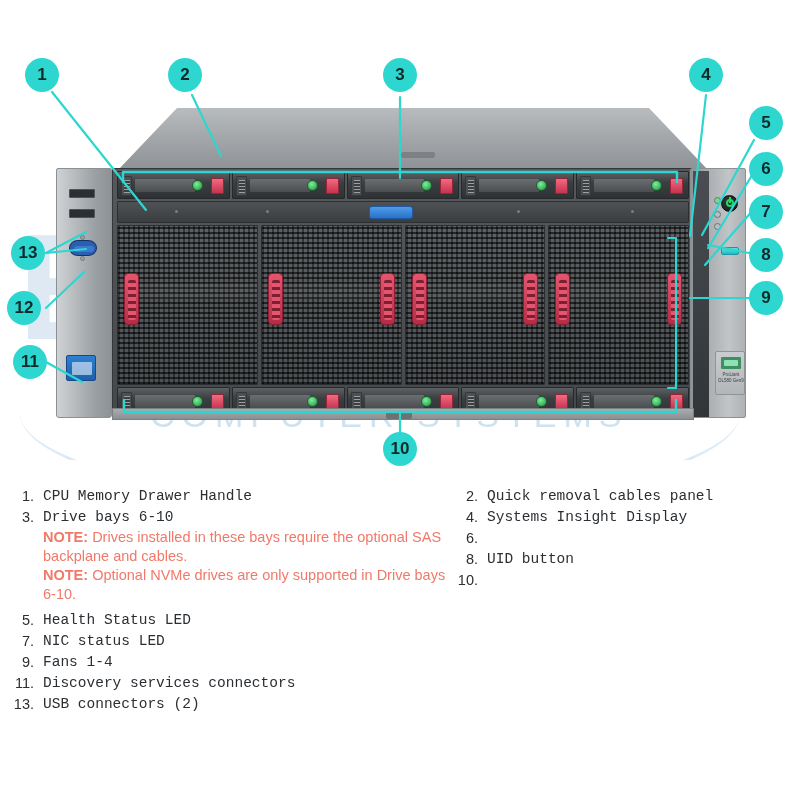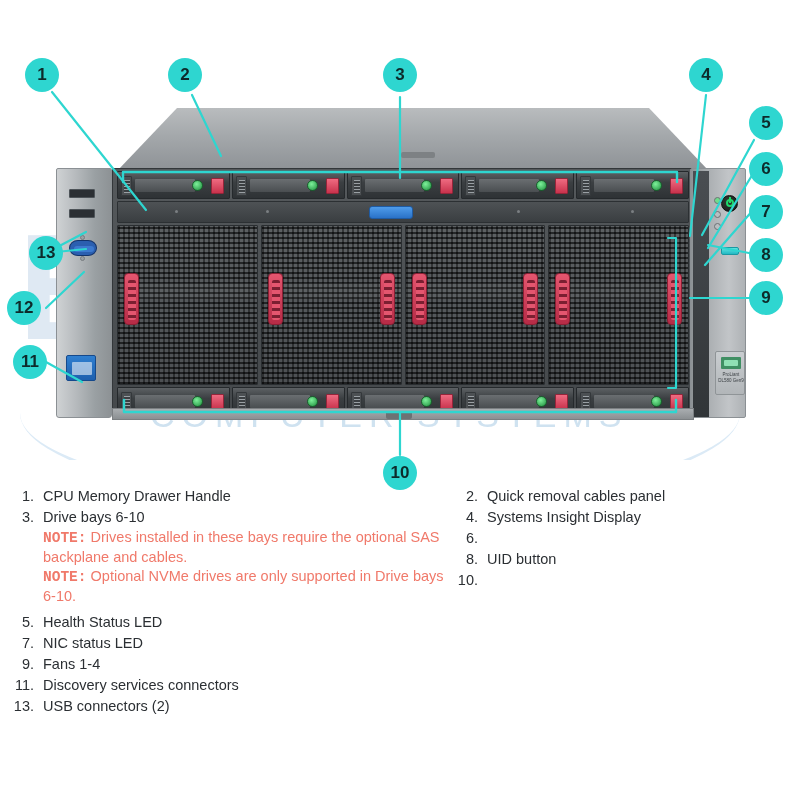--- a/index.html
+++ b/index.html
@@ -187,23 +187,23 @@
     user-select:none;
   }
 
   
   .legend{position:absolute;left:0;top:486px;width:800px;height:232px;}
   .legend-col{position:absolute;top:0;}
   .legend-col.left{left:8px;width:438px;}
   .legend-col.right{left:452px;width:344px;}
   .lrow{display:flex;align-items:flex-start;font-size:14.5px;line-height:20px;color:#2b2f33;margin-bottom:1px;}
   .lnum{width:26px;flex:none;text-align:right;padding-right:9px;box-sizing:content-box;}
-  .ltext{flex:1;}
+  .ltext{flex:1;font-family:Liberation Mono, monospace;}
   .note{color:#F0796A;font-size:14.5px;line-height:19px;margin-left:35px;}
-  .note b{font-weight:bold;font-family:Liberation Mono, monospace;}
+  .note b{font-weight:bold;}
 
   
   .brand{position:absolute;left:36px;top:716px;width:250px;height:70px;}
   .brand svg{display:block;}
 </style>
 </head>
 <body>
 
 <div class="page">
 
@@ -388,24 +388,24 @@
 
     <div class="callout" style="left:25px;top:58px;">1</div>
     <div class="callout" style="left:168px;top:58px;">2</div>
     <div class="callout" style="left:383px;top:58px;">3</div>
     <div class="callout" style="left:689px;top:58px;">4</div>
     <div class="callout" style="left:749px;top:106px;">5</div>
     <div class="callout" style="left:749px;top:152px;">6</div>
     <div class="callout" style="left:749px;top:195px;">7</div>
     <div class="callout" style="left:749px;top:238px;">8</div>
     <div class="callout" style="left:749px;top:281px;">9</div>
-    <div class="callout" style="left:383px;top:456px;">10</div>
+    <div class="callout" style="left:383px;top:432px;">10</div>
     <div class="callout" style="left:13px;top:345px;">11</div>
     <div class="callout" style="left:7px;top:291px;">12</div>
-    <div class="callout" style="left:29px;top:236px;">13</div>
+    <div class="callout" style="left:11px;top:236px;">13</div>
   </div>
 
   <div class="legend">
 
     <div class="legend-col left">
       <div class="lrow">
         <span class="lnum">1.</span>
         <span class="ltext">CPU Memory Drawer Handle</span>
       </div>
       <div class="lrow">

